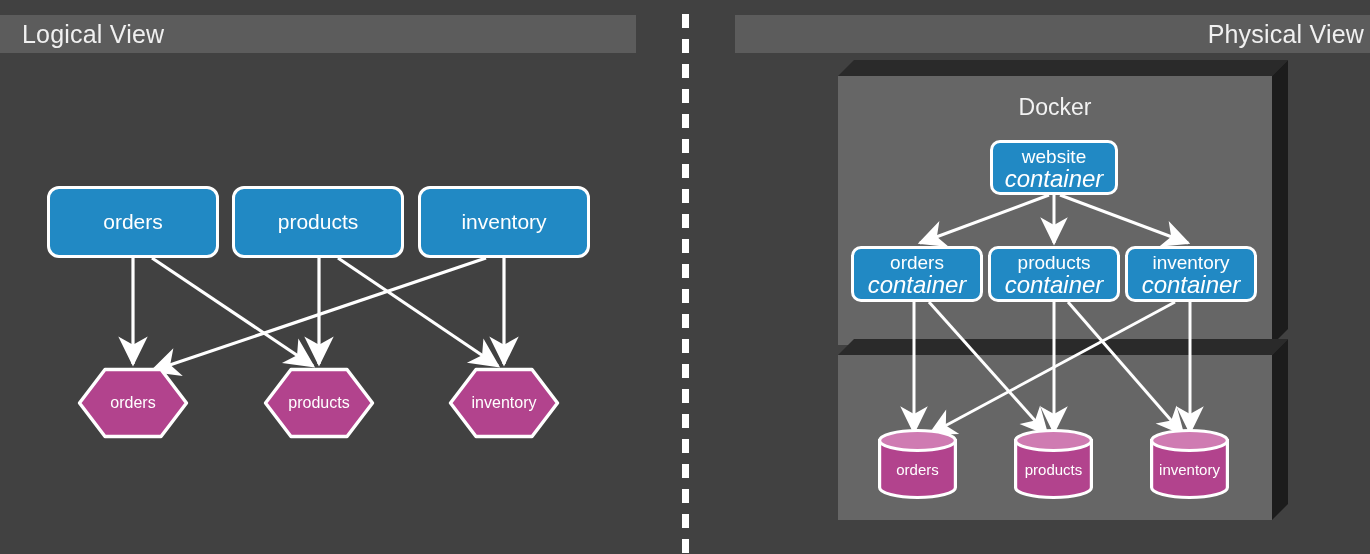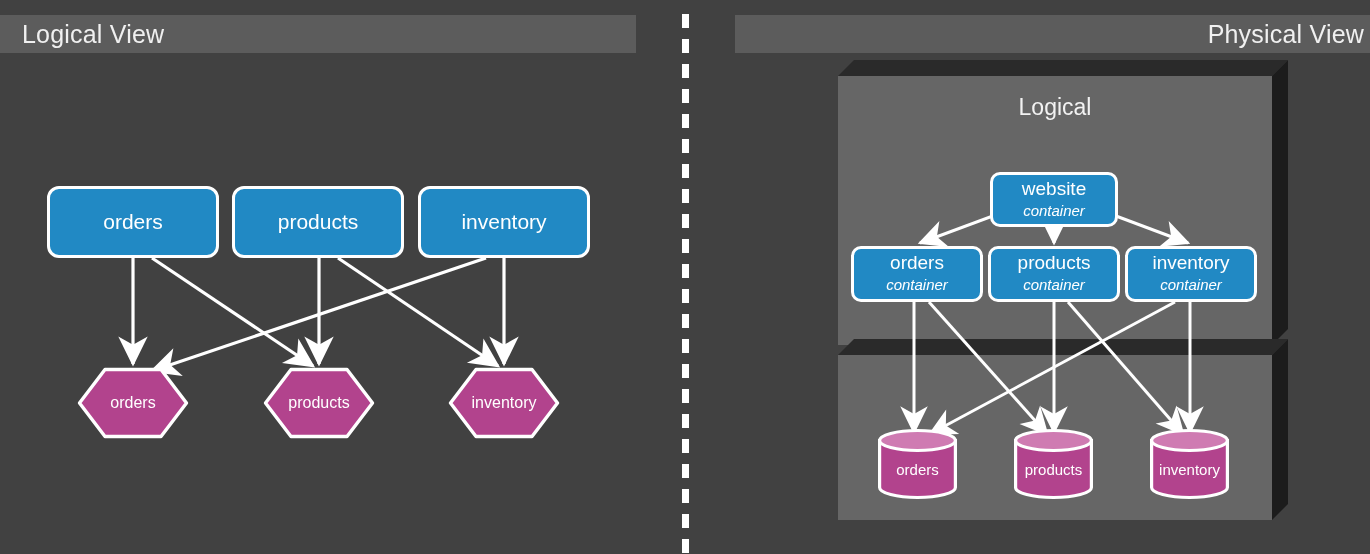--- a/index.html
+++ b/index.html
@@ -144,21 +144,21 @@
     justify-content: center;
     color: #ffffff;
     z-index: 6;
   }
   .cont-box .cont-name {
     font-size: 19px;
     line-height: 22px;
     white-space: nowrap;
   }
   .cont-box .cont-kind {
-    font-size: 15px;
+    font-size: 24px;
     line-height: 22px;
     font-style: italic;
     white-space: nowrap;
   }
 
   
   .db-node {
     position: absolute;
     z-index: 6;
   }
@@ -248,21 +248,21 @@
     </svg>
     <span class="hex-label">inventory</span>
   </div>
 
   <div class="panel3d" id="docker-panel" style="left:838px; top:76px; width:434px; height:269px;">
     <svg class="panel-3d-shadow" width="452" height="287" viewBox="0 0 452 287">
       <polygon points="0,0 16,-16 450,-16 434,0" fill="#2a2a2a"></polygon>
       <polygon points="434,0 450,-16 450,253 434,269" fill="#1c1c1c"></polygon>
     </svg>
     <div class="panel-face"></div>
-    <div class="panel-title">Logical</div>
+    <div class="panel-title">Docker</div>
   </div>
 
   <div class="panel3d" id="data-panel" style="left:838px; top:355px; width:434px; height:165px;">
     <svg class="panel-3d-shadow" width="452" height="183" viewBox="0 0 452 183">
       <polygon points="0,0 16,-16 450,-16 434,0" fill="#2a2a2a"></polygon>
       <polygon points="434,0 450,-16 450,149 434,165" fill="#1c1c1c"></polygon>
     </svg>
     <div class="panel-face"></div>
   </div>
 
@@ -285,21 +285,21 @@
       <path d="M1054,302 L1054,432"></path>
 
       <path d="M1068,302 L1183,434"></path>
 
       <path d="M1190,302 L1190,432"></path>
 
       <path d="M1175,302 L930,434"></path>
     </g>
   </svg>
 
-  <div class="cont-box" style="left:990px; top:140px; width:128px; height:55px;margin-top:32px;">
+  <div class="cont-box" style="left:990px; top:140px; width:128px; height:55px;">
     <span class="cont-name">website</span>
     <span class="cont-kind">container</span>
   </div>
 
   <div class="cont-box" style="left:851px; top:246px; width:132px; height:56px;">
     <span class="cont-name">orders</span>
     <span class="cont-kind">container</span>
   </div>
   <div class="cont-box" style="left:988px; top:246px; width:132px; height:56px;">
     <span class="cont-name">products</span>

